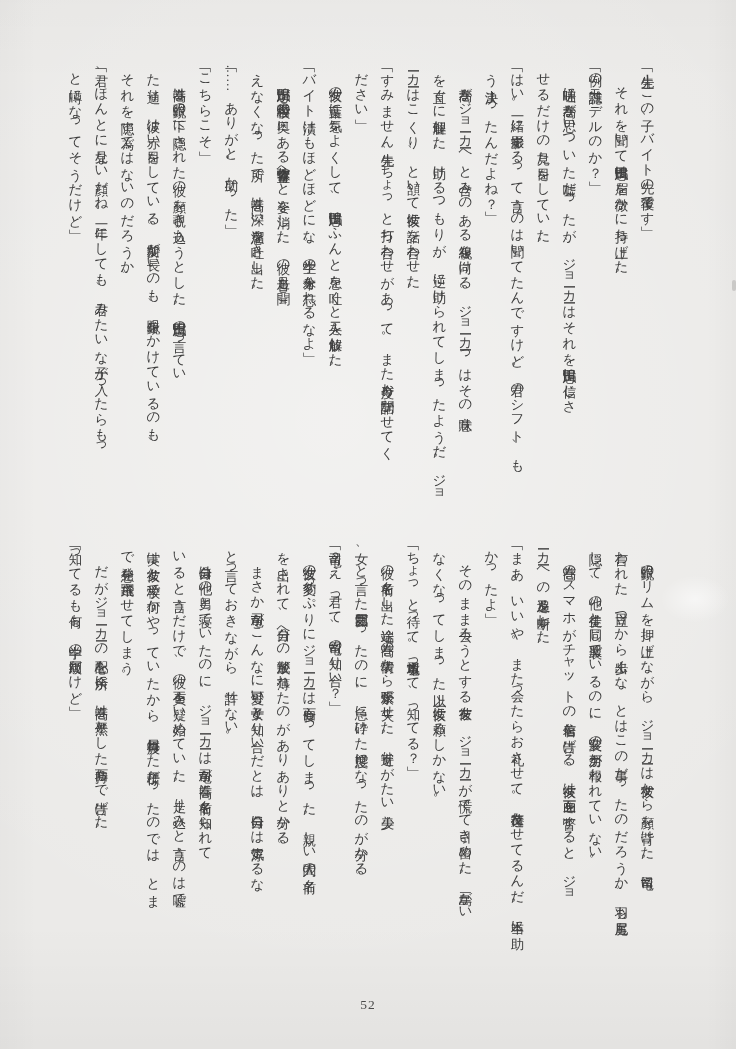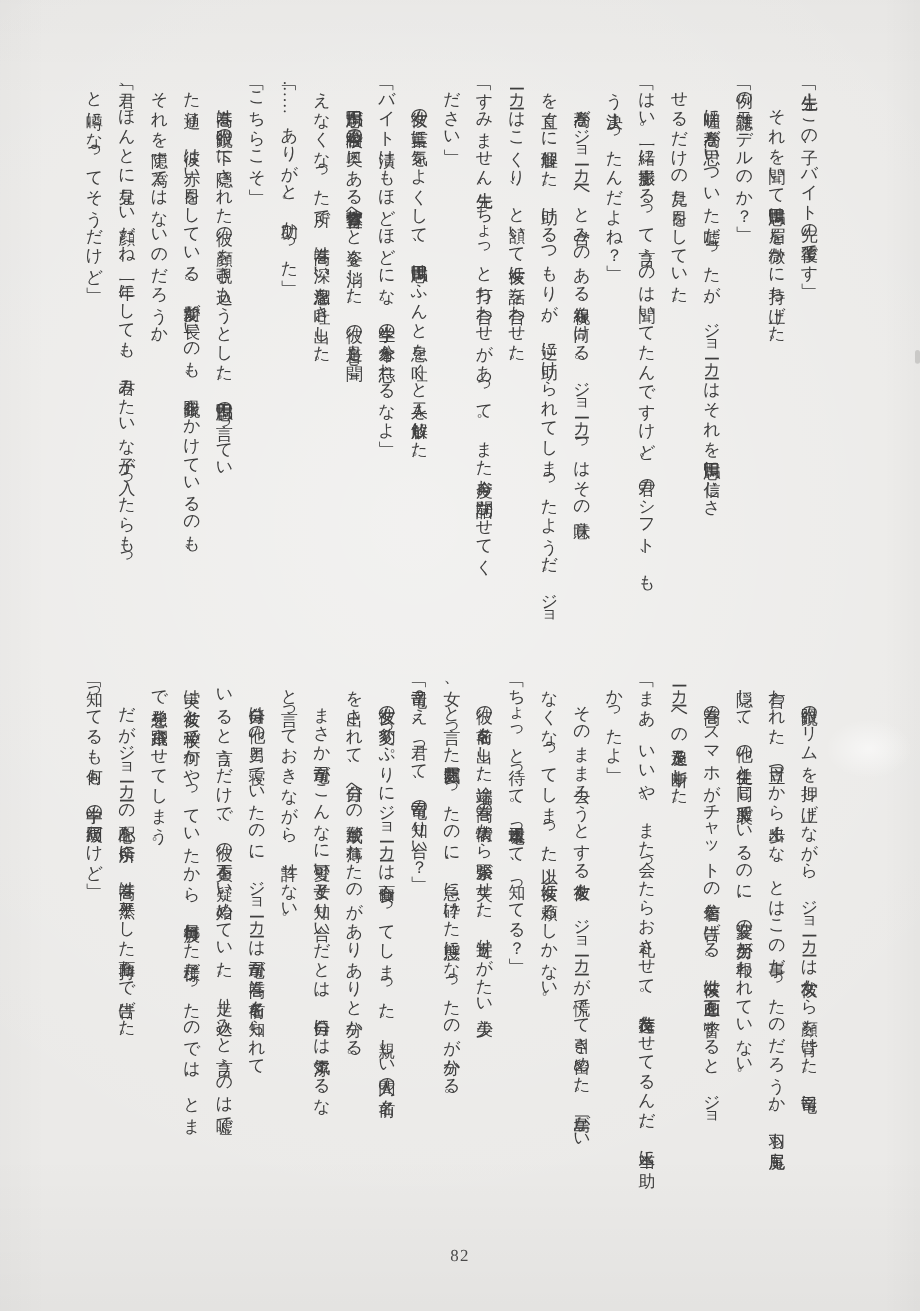--- a/index.html
+++ b/index.html
@@ -108,17 +108,17 @@
       <p class="tline">　まさか竜司がこんなに可愛い女子と知り合いだとは。自分には浮気するな</p>
       <p class="tline">と言っておきながら、許せない。</p>
       <p class="tline">　自分は他の男と寝ていたのに、ジョーカーは竜司が高巻に名前を知られて</p>
       <p class="tline">いると言うだけで、彼の不貞を疑い始めていた。走り込みと言うのは嘘で、</p>
       <p class="tline">実は彼女と学校で何かやっていたから、毎日疲れた様子だったのでは、とま</p>
       <p class="tline">で発想を飛躍させてしまう。</p>
       <p class="tline">　だがジョーカーの心配を余所に、高巻は平然とした面持ちで告げた。</p>
       <p class="tline">「知ってるも何も、中学の同級だけど」</p>
     </section>
 
-  <div class="pagenum">82</div>
+  <div class="pagenum">52</div>
 
   <div class="speck"></div>
   <div class="smudge"></div>
 </div>
 
 </body></html>

